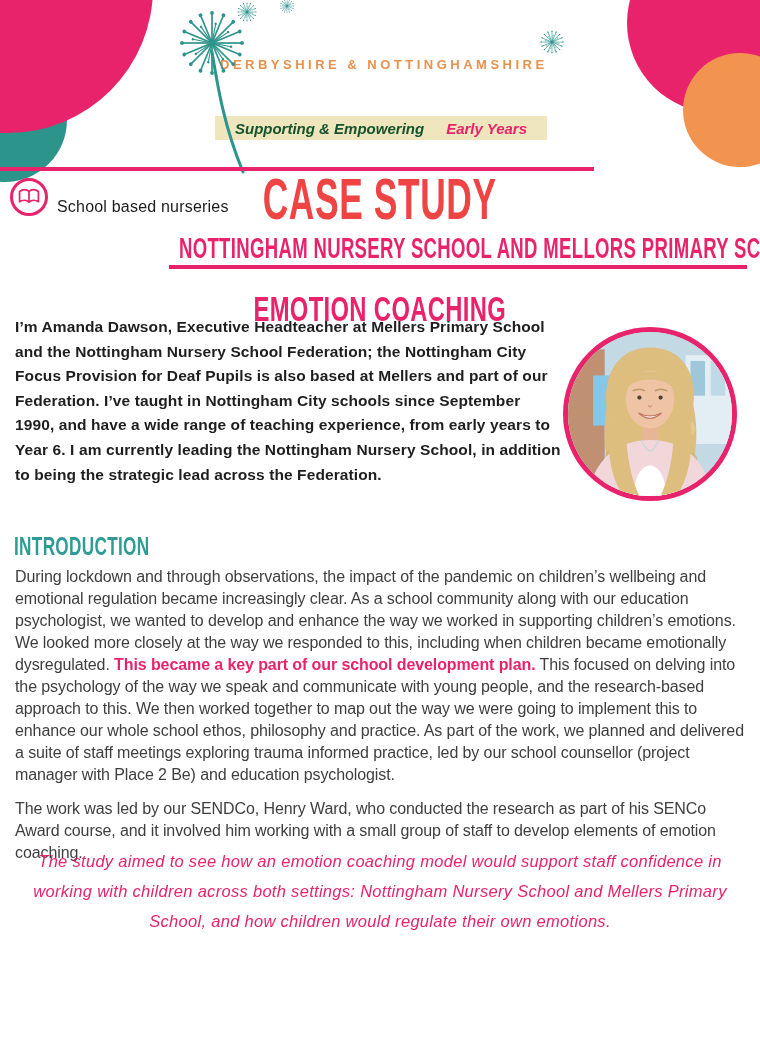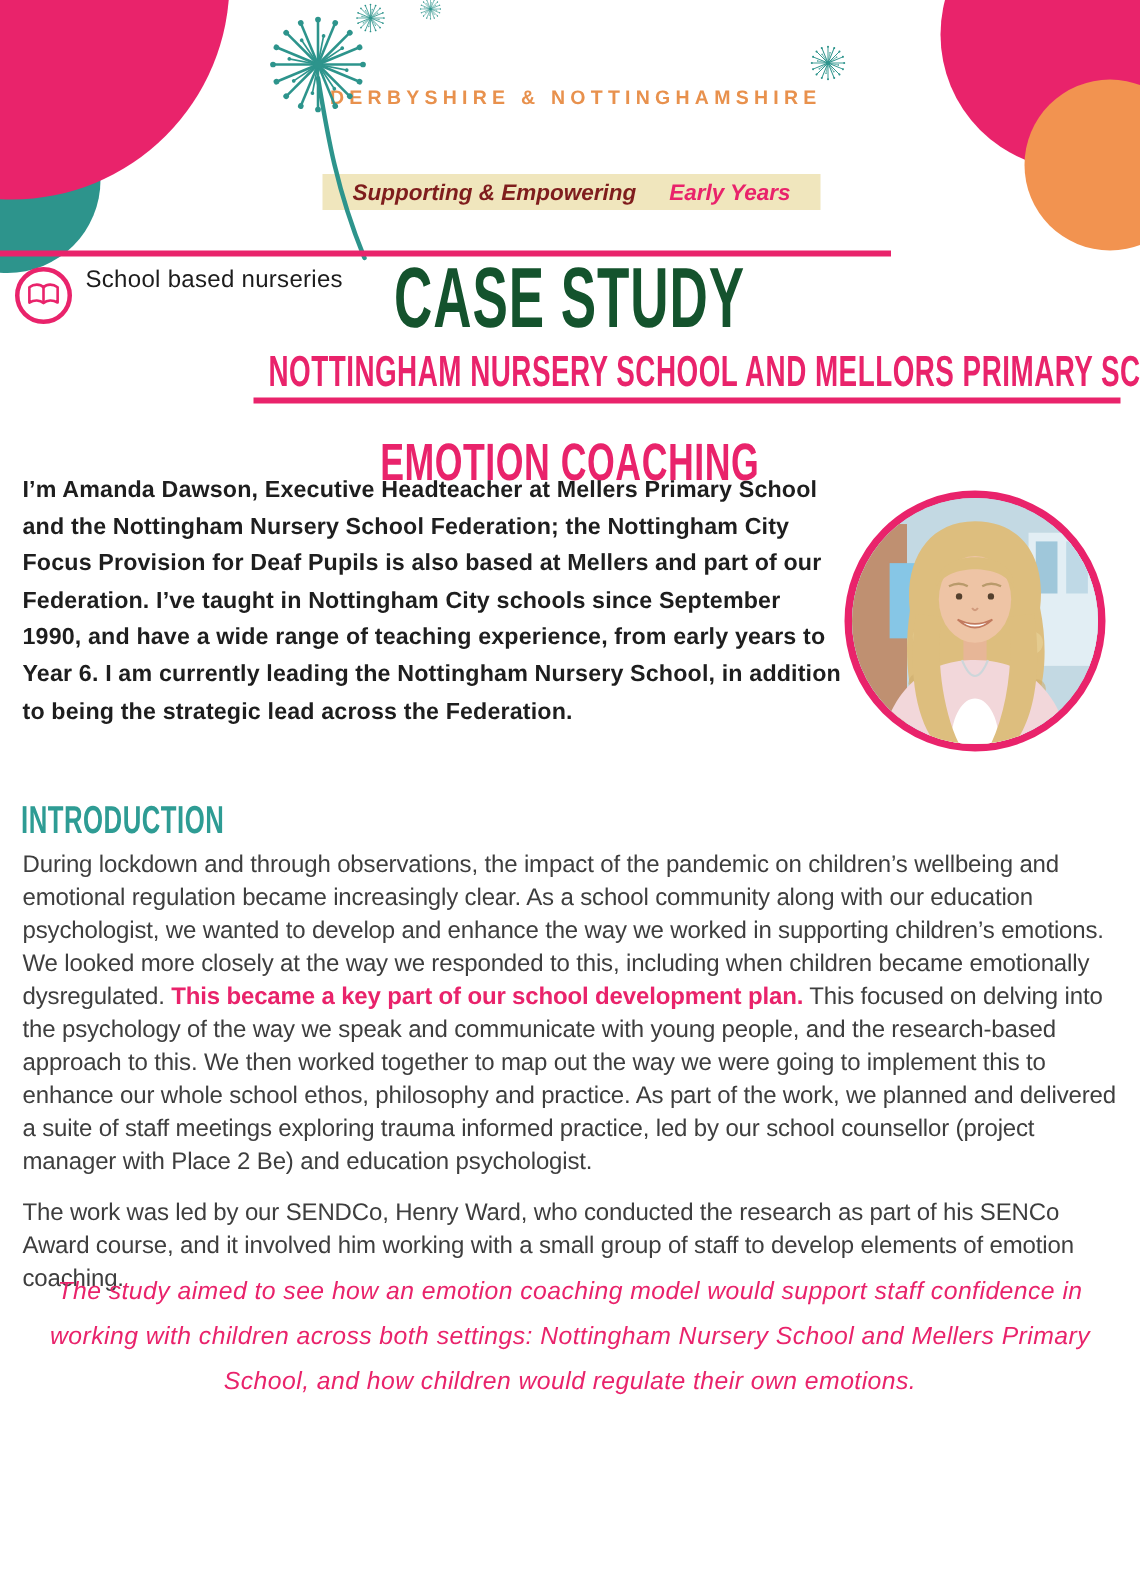--- a/index.html
+++ b/index.html
@@ -27,36 +27,36 @@
     text-align:center;font-size:29px;line-height:33px;font-weight:bold;white-space:nowrap;
   }
   .hub-inner{display:inline-block;transform:scaleX(.60);letter-spacing:.5px;}
   .t-pink{color:#da3a6e;margin-right:9px;}
   .t-teal{color:#2d948c;}
   .banner{
     position:absolute;left:215px;top:116px;width:332px;height:24px;z-index:3;
     background:#f0e6bd;display:flex;align-items:center;justify-content:center;
     font-size:15px;font-weight:bold;font-style:italic;white-space:nowrap;
   }
-  .banner .tag-teal{color:#7f1d1d;margin-right:22px;}
+  .banner .tag-teal{color:#14532d;margin-right:22px;}
   .banner .tag-pink{color:#e9236b;}
   .dandelion{position:absolute;left:140px;top:0;width:440px;height:175px;z-index:4;}
 
   .top-line{position:absolute;left:0;top:167px;width:594px;height:4px;background:#e9236b;z-index:5;}
 
-  .badge{position:absolute;left:10px;top:178px;z-index:6;display:flex;align-items:flex-start;gap:9px;}
+  .badge{position:absolute;left:10px;top:178px;z-index:6;display:flex;align-items:flex-end;gap:9px;}
   .badge-icon{
     width:32px;height:32px;border:3px solid #e9236b;border-radius:50%;
     display:flex;align-items:center;justify-content:center;background:#fff;
   }
   .badge-label{font-size:16px;color:#1c1c1c;letter-spacing:.2px;}
 
   .case-study{
     position:absolute;left:0;top:168px;width:100%;z-index:5;
-    text-align:center;font-size:57px;line-height:62px;font-weight:bold;color:#14532d;white-space:nowrap;
+    text-align:center;font-size:57px;line-height:62px;font-weight:bold;color:#ef4444;white-space:nowrap;
   }
   .case-inner{display:inline-block;transform:scaleX(.62);letter-spacing:1px;}
   .schools{
     position:absolute;left:0;top:233px;width:100%;z-index:5;
     text-align:center;font-size:29px;line-height:30px;font-weight:bold;color:#e9236b;white-space:nowrap;
   }
   .schools-inner{display:inline-block;transform:scaleX(.64);letter-spacing:.5px;}
   .divider2{position:absolute;left:169px;top:265px;width:578px;height:4px;background:#e9236b;z-index:5;}
   .topic{
     position:absolute;left:0;top:274px;width:100%;z-index:5;

